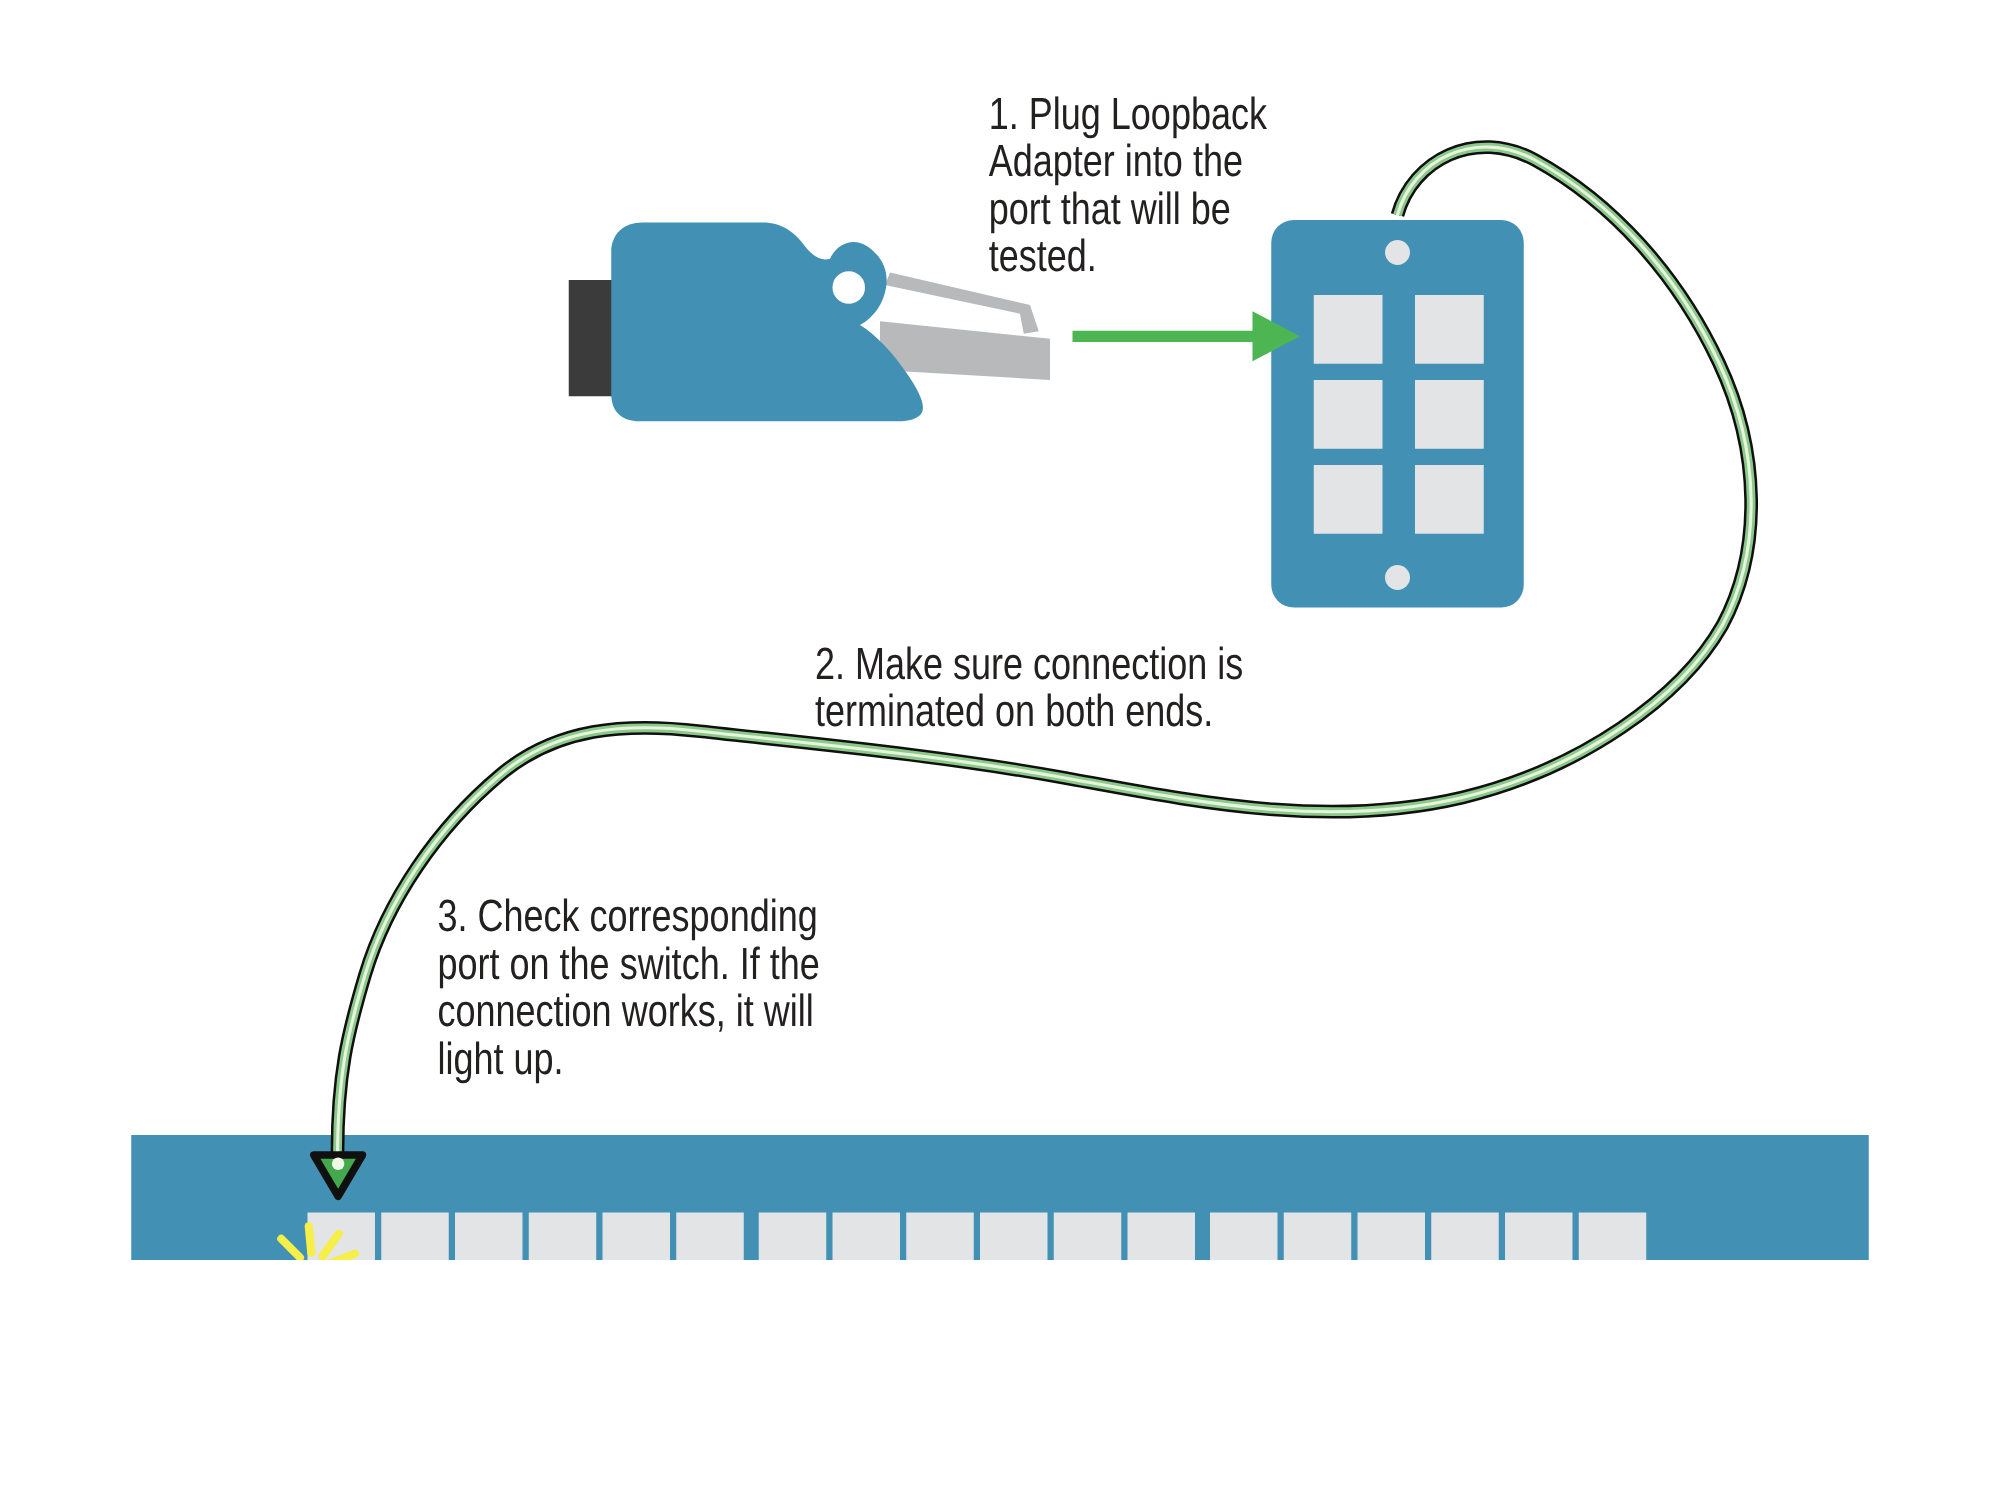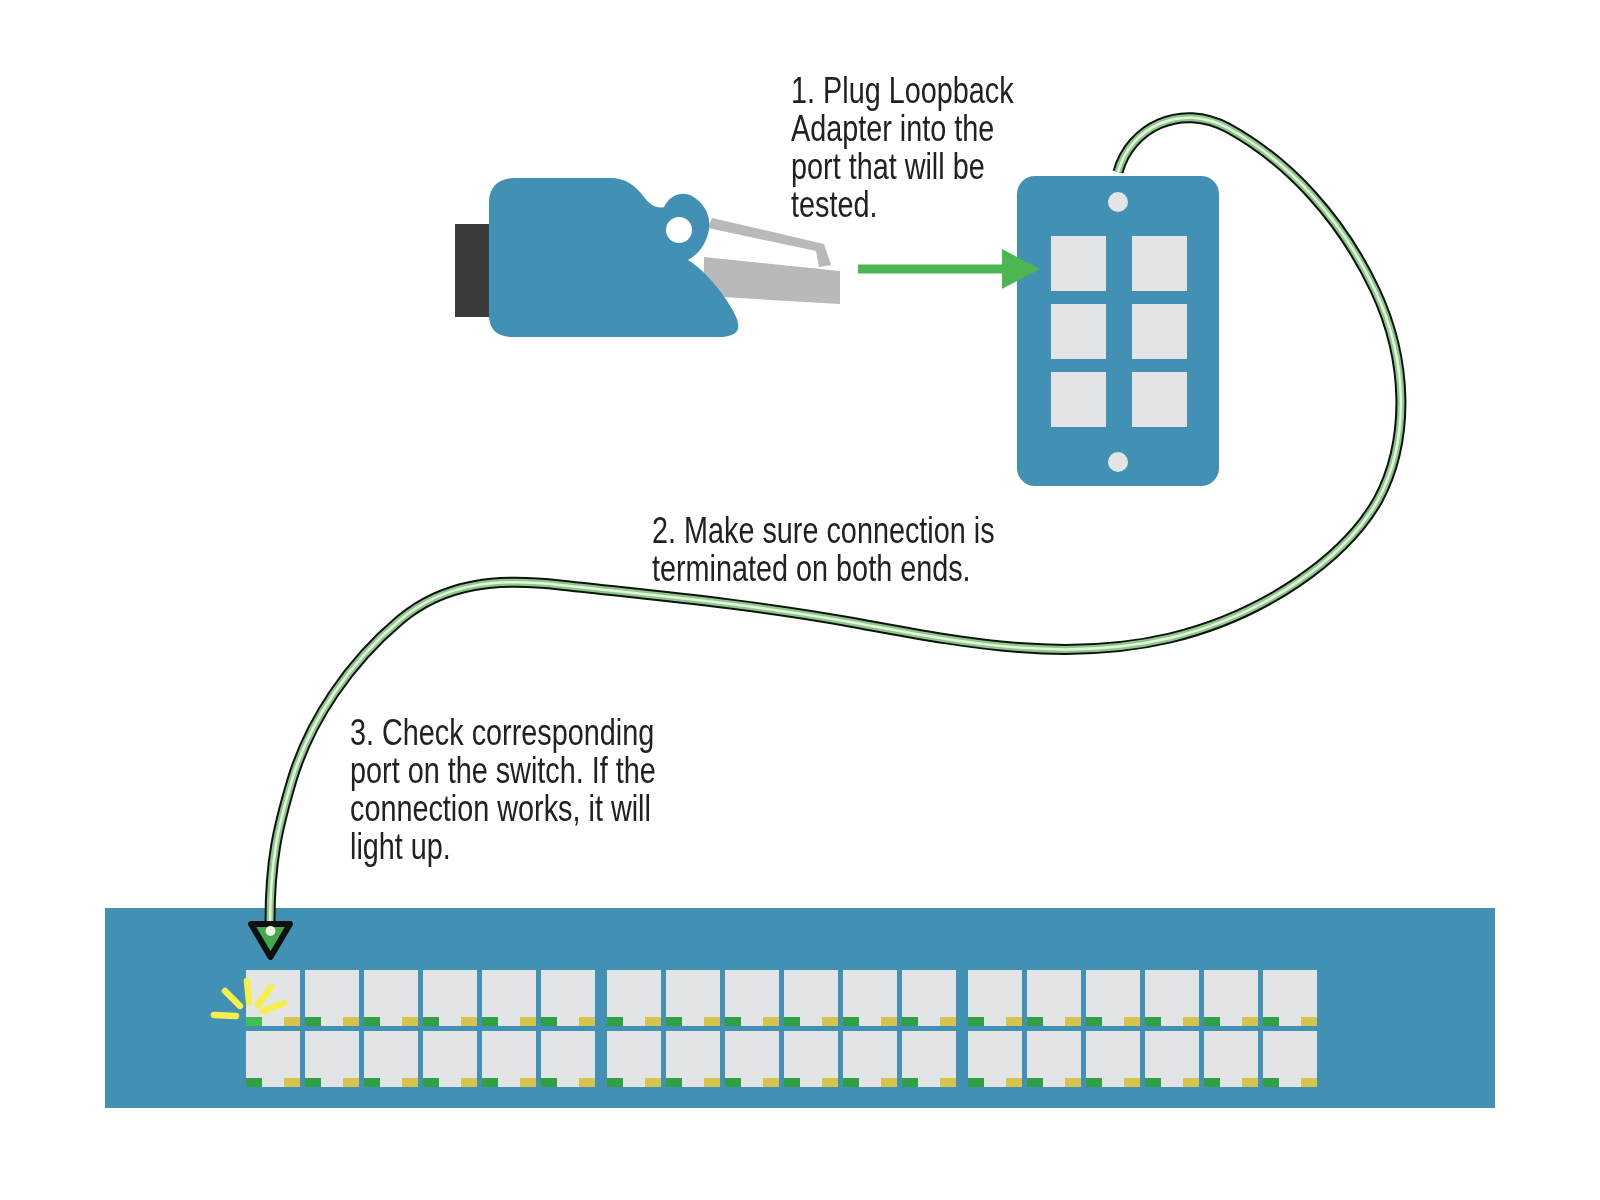--- a/index.html
+++ b/index.html
@@ -14,21 +14,21 @@
     --arrowhead_green:#44a84d;
     --led_green:#2fa044;
     --led_green_lit:#3fbf4e;
     --led_yellow:#d6c44d;
     --burst_yellow:#f6ee49;
     --text:#232020;
     --background:#ffffff;
   }
   html,body{margin:0;padding:0;}
   .canvas{
-    position:relative;width:1600px;height:1200px;
+    position:relative;width:1600px;height:1008px;
     background:var(--background);overflow:hidden;
     font-family:"Liberation Sans",sans-serif;
   }
   .layer{position:absolute;inset:0;width:1600px;height:1200px;}
   svg.layer{pointer-events:none;}
 
   
   .step-text{
     position:absolute;
     color:var(--text);

